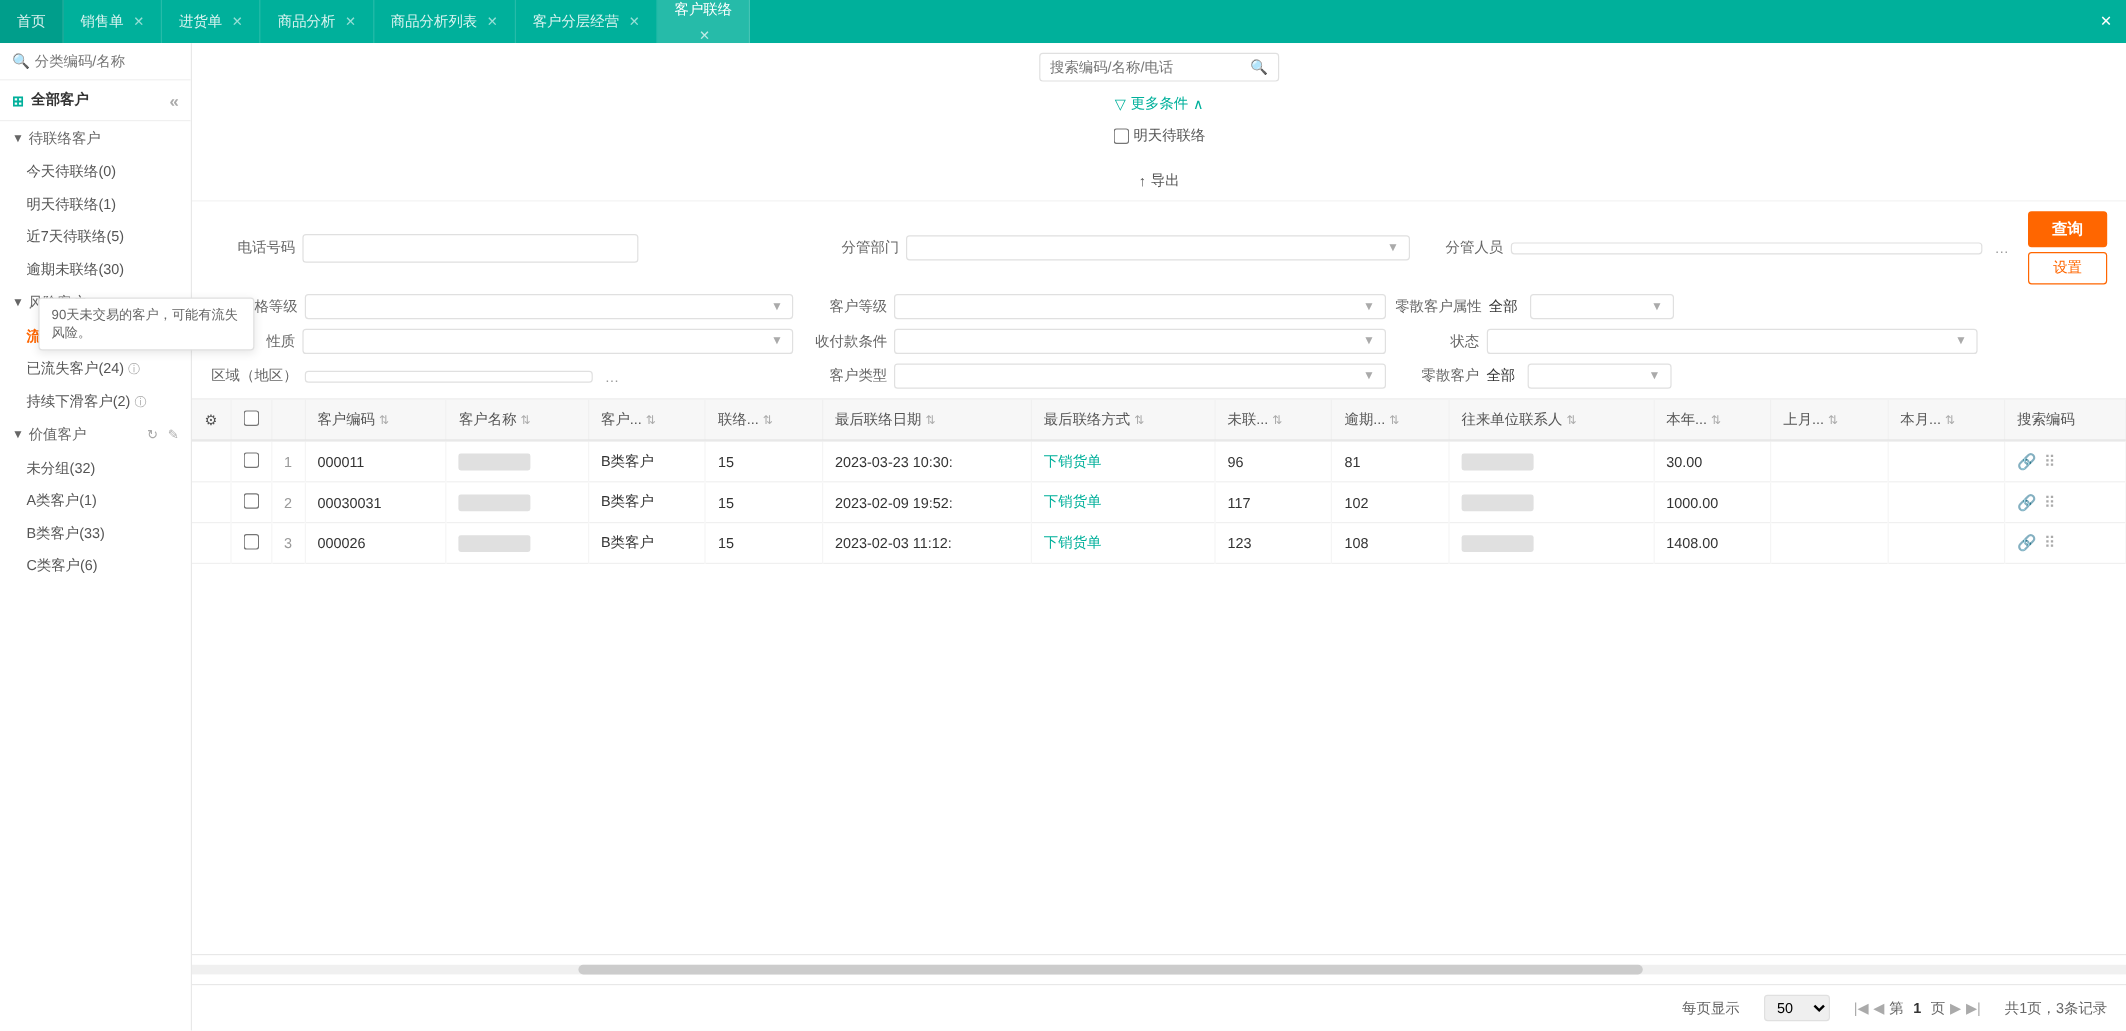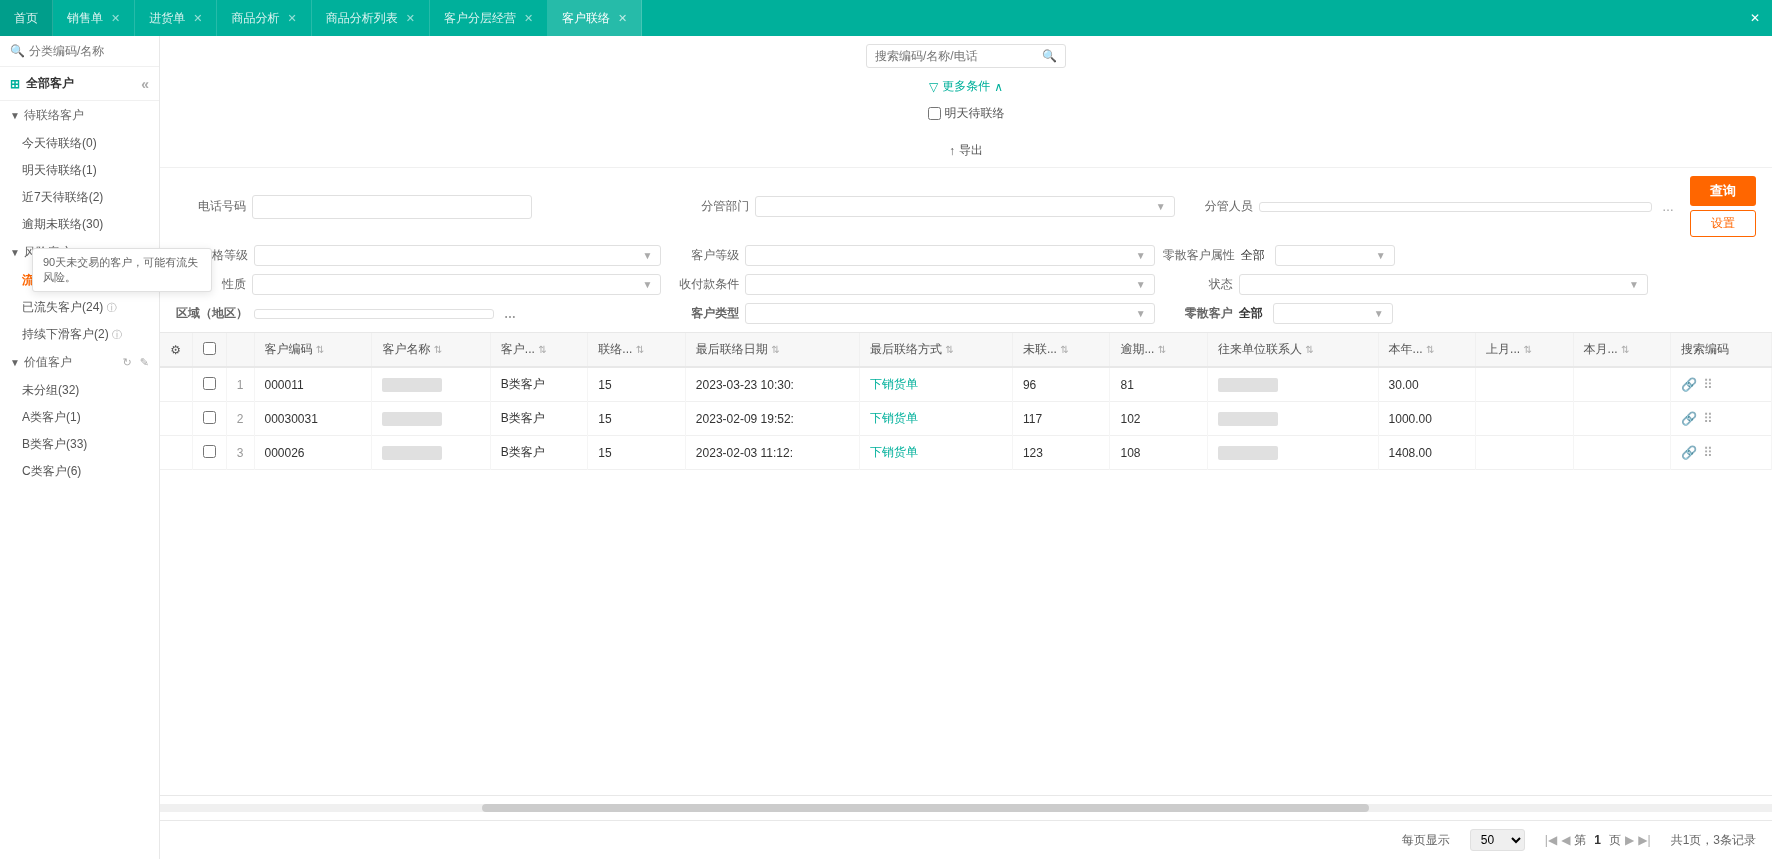--- a/index.html
+++ b/index.html
@@ -18,21 +18,21 @@
       align-items: center;
       padding: 0 14px;
       color: rgba(255,255,255,0.85);
       cursor: pointer;
       font-size: 13px;
       white-space: nowrap;
       border-right: 1px solid rgba(255,255,255,0.15);
       gap: 6px;
     }
     .top-tab.home { background: rgba(0,0,0,0.1); }
-    .top-tab.active { background: rgba(255,255,255,0.15); color: #fff; }
+    .top-tab.active { background: rgba(255,255,255,0.15); color: #fff; flex-direction: column; }
     .top-tab .close-icon { font-size: 11px; opacity: 0.7; margin-left: 2px; }
     .top-tab-spacer { flex: 1; }
     .top-tab-close-all { display: flex; align-items: center; padding: 0 12px; color: #fff; cursor: pointer; }
 
     
     .main-layout {
       display: flex;
       height: calc(859px - 36px);
       background: #fff;
     }
@@ -151,21 +151,21 @@
       background: #fff;
       border-bottom: 1px solid #e8e8e8;
       padding: 8px 16px;
     }
     .filter-row {
       display: flex;
       align-items: center;
       margin-bottom: 8px;
       gap: 8px;
     }
-    .filter-row:last-child { margin-bottom: 0; font-weight: bold; }
+    .filter-row:last-child { margin-bottom: 0; }
     .filter-field {
       display: flex;
       align-items: center;
       flex: 1;
       gap: 6px;
     }
     .filter-label {
       color: #666;
       white-space: nowrap;
       min-width: 70px;
@@ -362,21 +362,21 @@
       <span style="color:#aaa;font-size:14px;">«</span>
     </div>
 
     <div class="sidebar-section">
       <div class="sidebar-section-title">
         <span class="arrow">▼</span>
         <span>待联络客户</span>
       </div>
       <div class="sidebar-item">今天待联络(0)</div>
       <div class="sidebar-item">明天待联络(1)</div>
-      <div class="sidebar-item">近7天待联络(2)</div>
+      <div class="sidebar-item">近7天待联络(5)</div>
       <div class="sidebar-item">逾期未联络(30)</div>
     </div>
 
     <div class="sidebar-section">
       <div class="sidebar-section-title">
         <span class="arrow">▼</span>
         <span>风险客户</span>
       </div>
       <div class="sidebar-item active orange-text" style="display:flex;align-items:center;gap:4px;">
         <span>流失预警客户(3)</span>

